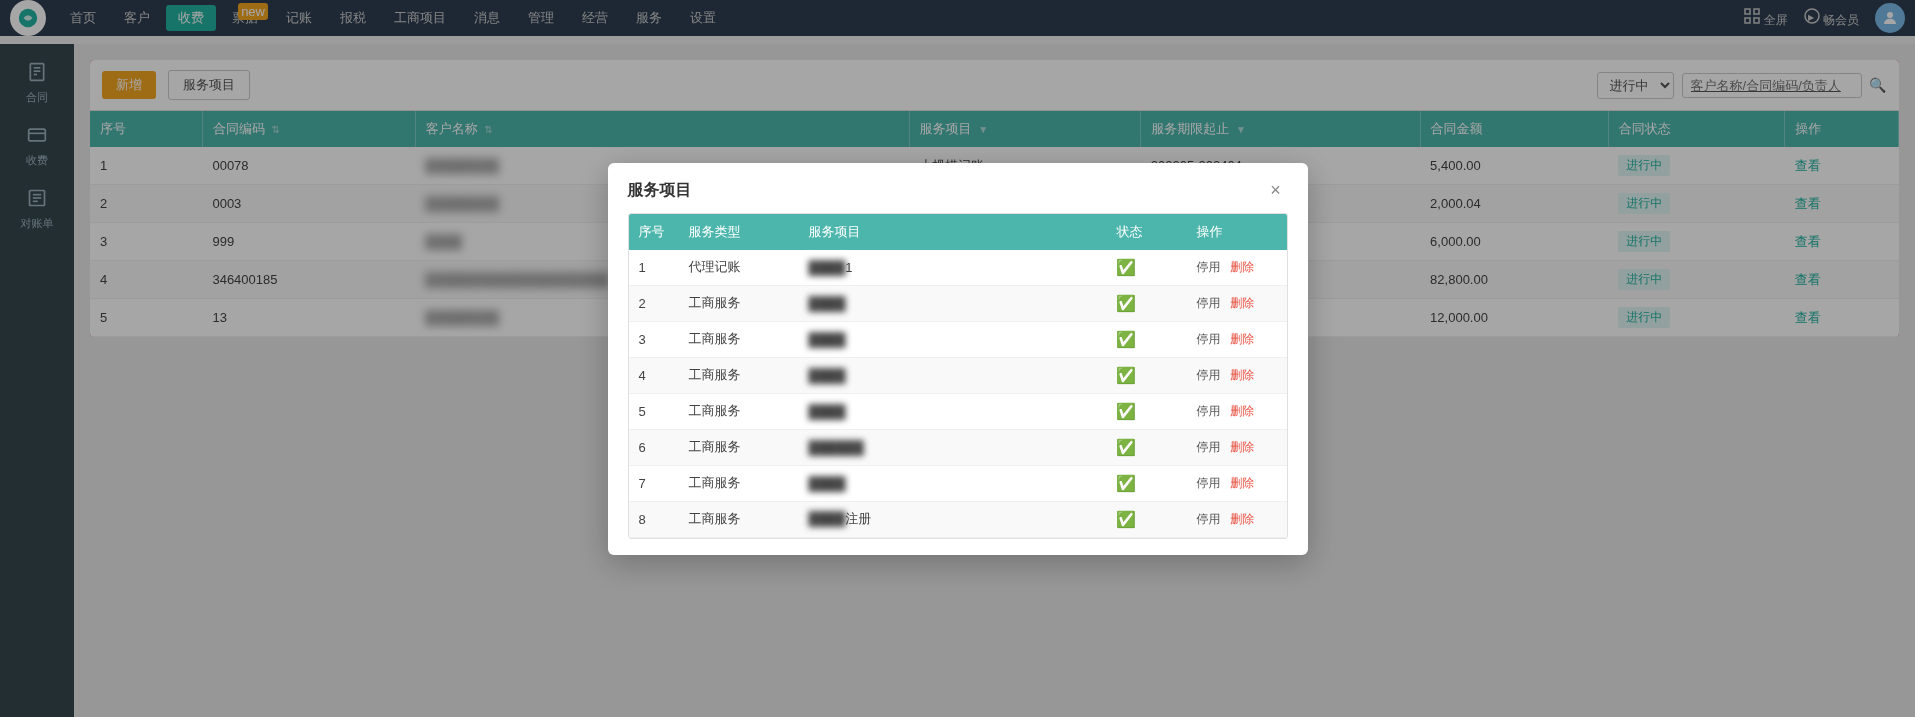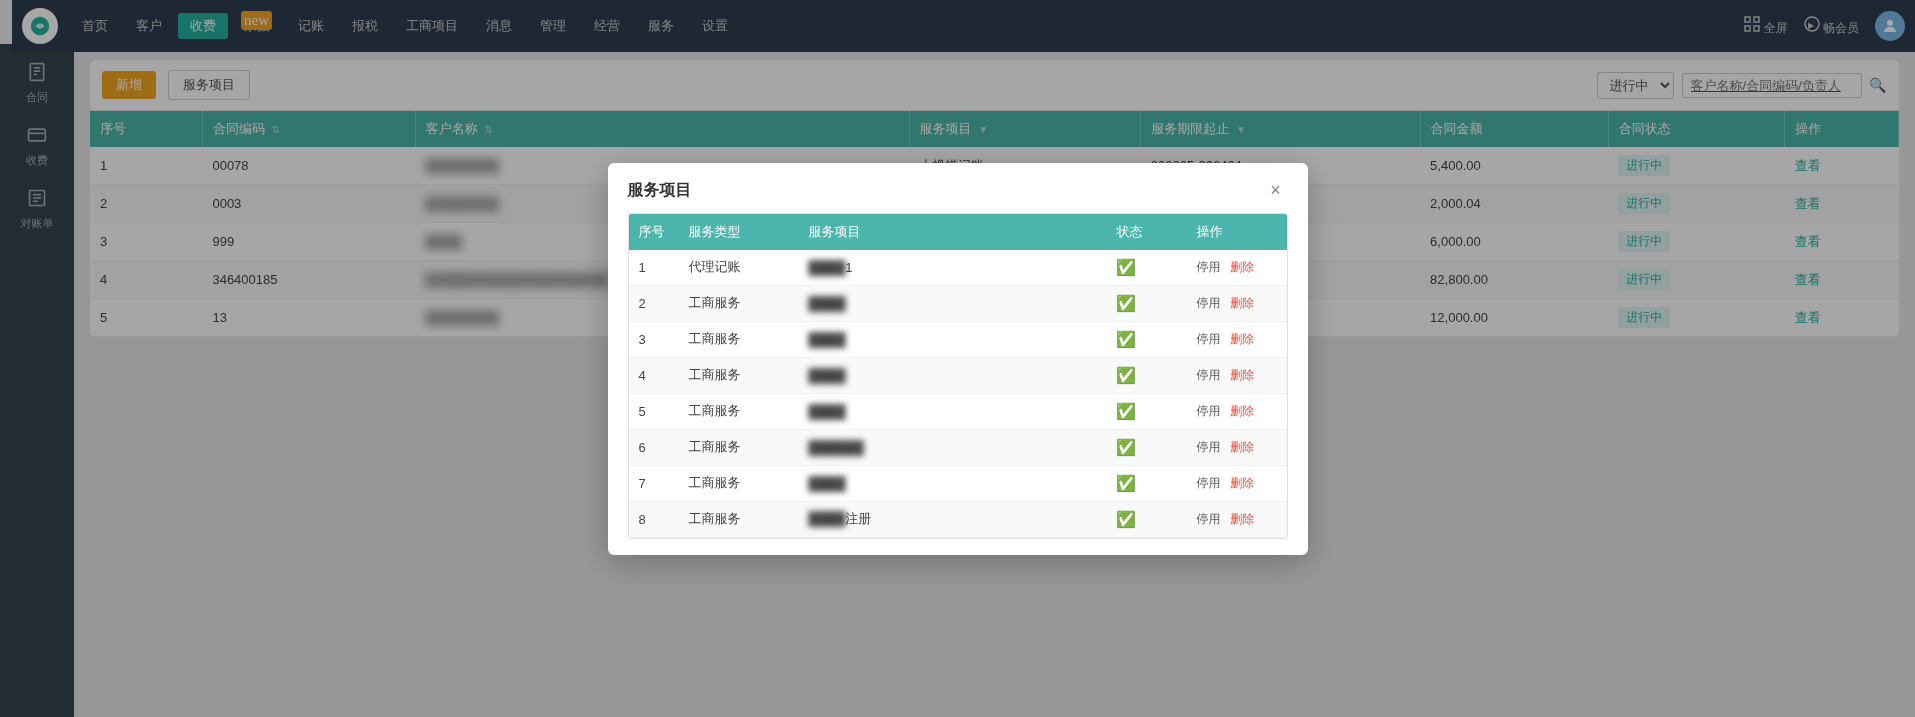--- a/index.html
+++ b/index.html
@@ -1,39 +1,39 @@
 <!DOCTYPE html>
 <html><head>
   <meta charset="utf-8">
   <style>
     * { box-sizing: border-box; margin: 0; padding: 0; }
     body { font-family: "Microsoft YaHei", Arial, sans-serif; font-size: 13px; background: #f0f0f0; }
 
     
     .top-nav {
       display: flex; align-items: center;
-      background: #2d3e50; height: 52px; padding: 0 10px;
-      color: #ccc; position: fixed; top: 0; left: 0; right: 0; z-index: 100; margin-left: 12px;
+      background: #2d3e50; height: 36px; padding: 0 10px;
+      color: #ccc; position: fixed; top: 0; left: 0; right: 0; z-index: 100;
     }
     .top-nav .logo {
       width: 36px; height: 36px; background: #fff; border-radius: 50%;
       display: flex; align-items: center; justify-content: center;
       margin-right: 12px; flex-shrink: 0;
     }
     .top-nav .logo svg { width: 22px; height: 22px; }
     .top-nav .nav-items { display: flex; align-items: center; flex: 1; gap: 4px; }
     .top-nav .nav-item {
       padding: 4px 12px; color: #ccc; cursor: pointer; border-radius: 3px;
       font-size: 13px; position: relative;
     }
     .top-nav .nav-item.active { background: #22b3a0; color: #fff; }
     .nav-badge {
-      position: absolute; top: -2px; right: 10px;
-      background: #f5a623; color: #fff; font-size: 15px;
-      padding: 1px 3px; border-radius: 3px; font-family: Liberation Serif, serif;
+      position: absolute; top: -2px; right: 2px;
+      background: #f5a623; color: #fff; font-size: 13px;
+      padding: 1px 3px; border-radius: 3px;
     }
     .top-nav .nav-right {
       display: flex; align-items: center; gap: 16px; color: #ccc; font-size: 12px;
     }
     .top-nav .nav-right span { cursor: pointer; }
     .user-avatar {
       width: 30px; height: 30px; background: #7cb9e8; border-radius: 50%;
       display: flex; align-items: center; justify-content: center; cursor: pointer;
     }
 

